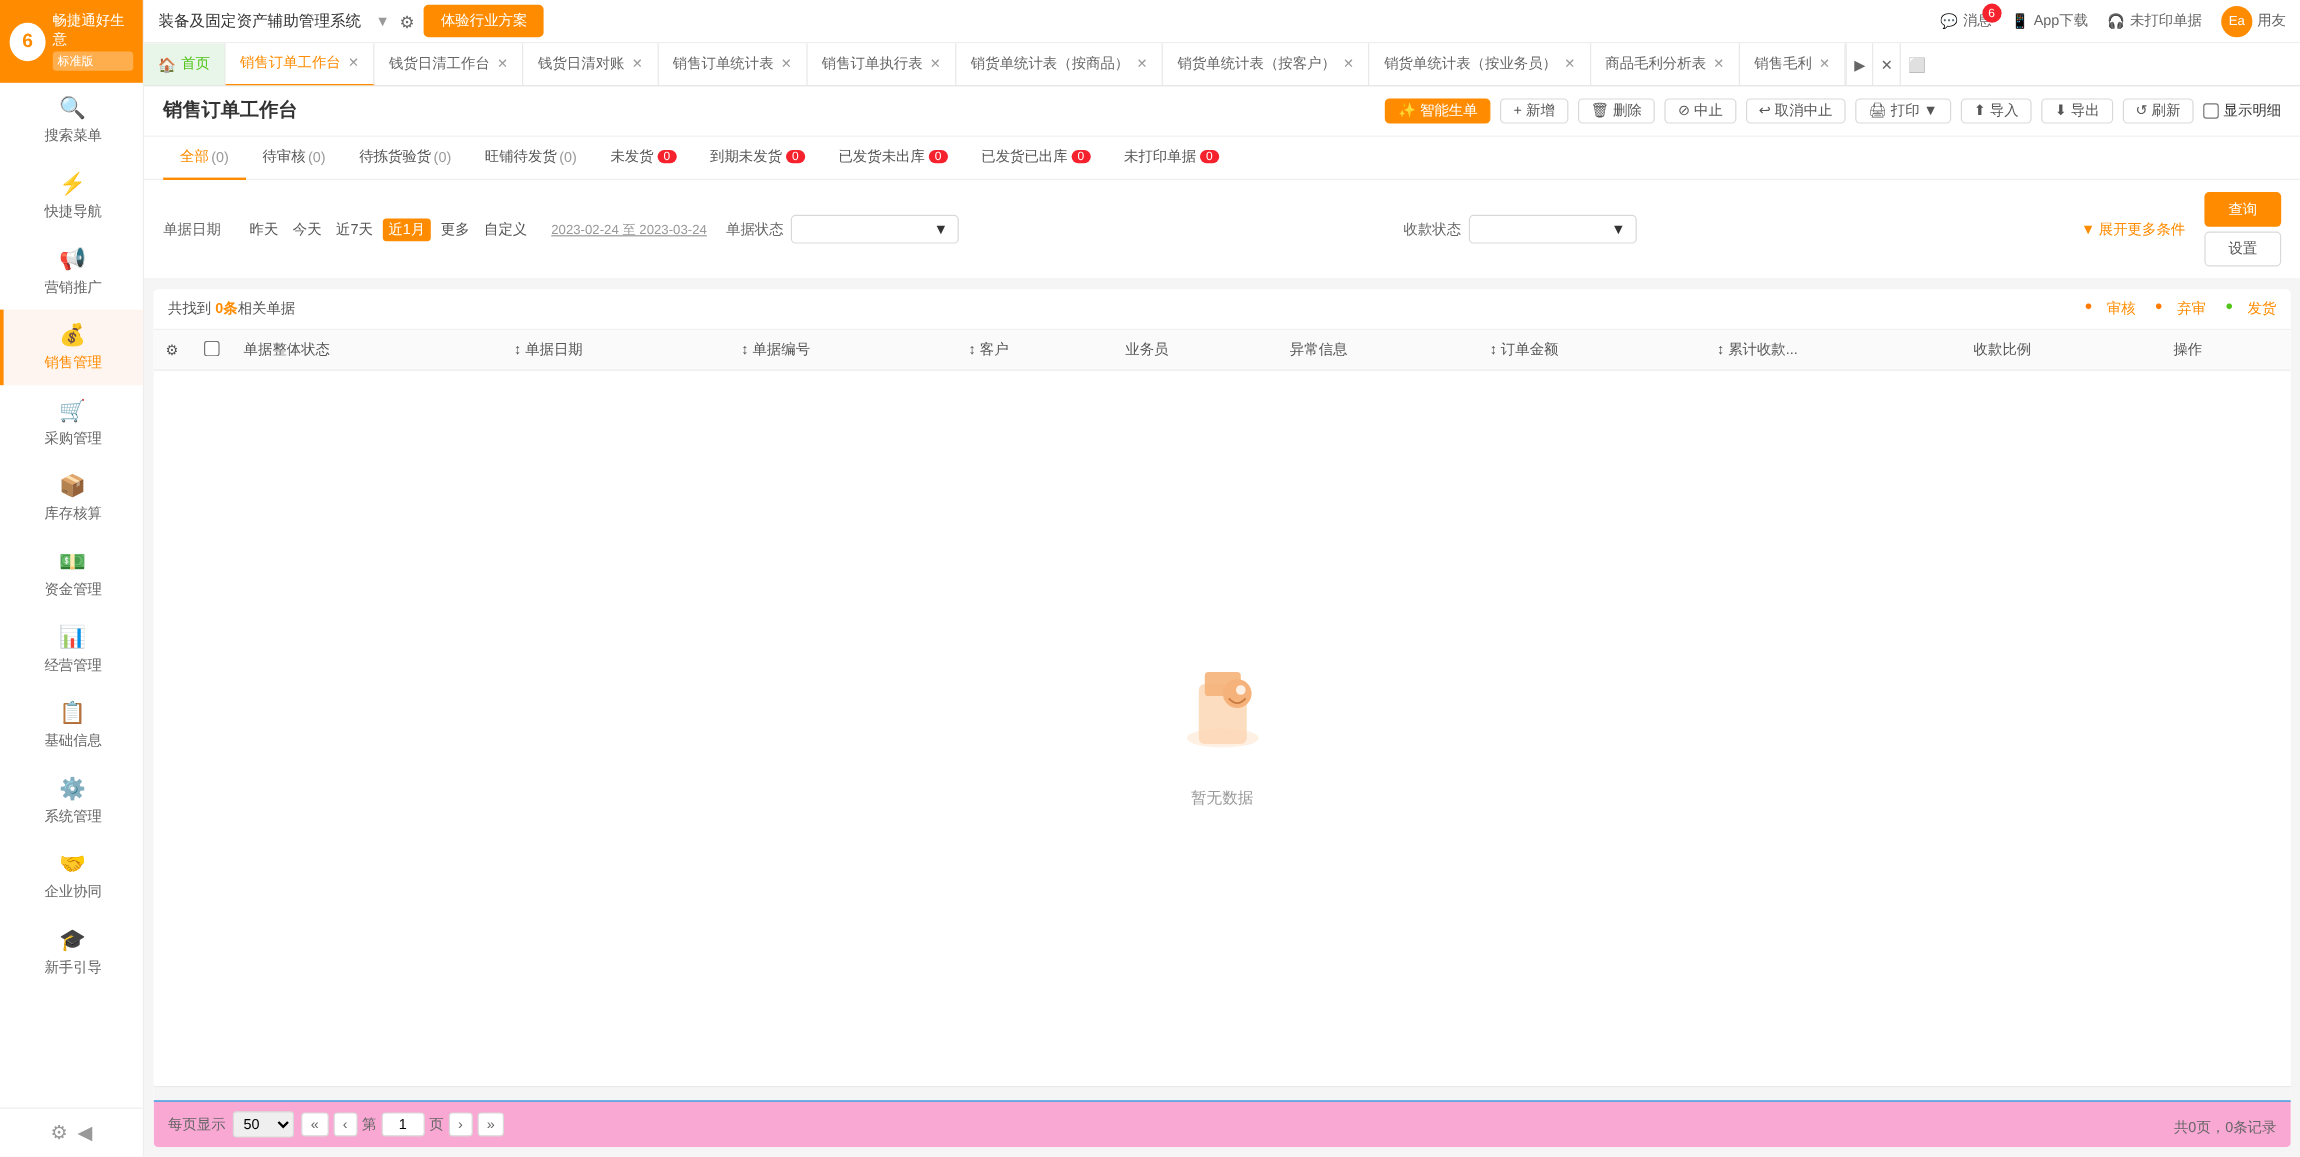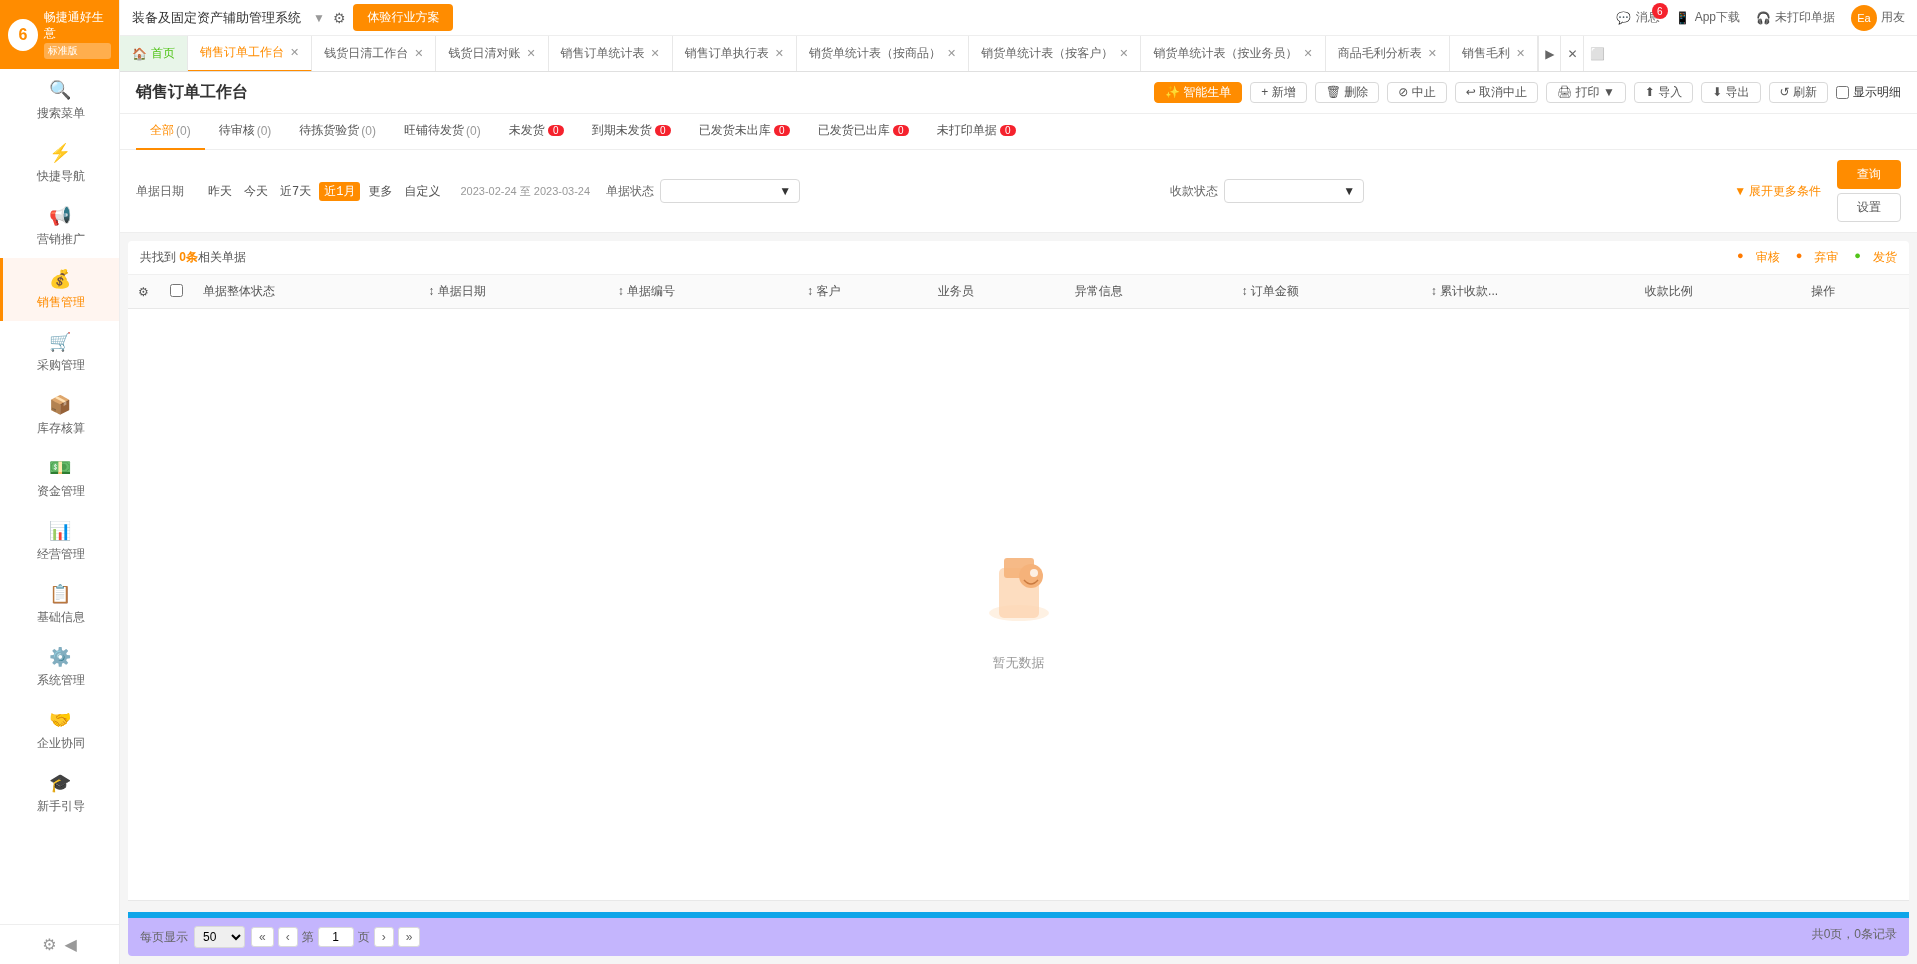--- a/index.html
+++ b/index.html
@@ -57,24 +57,24 @@
     .filter-tabs { background: #fff; padding: 0 16px; display: flex; align-items: center; gap: 0; border-bottom: 1px solid #eee; flex-shrink: 0; height: 36px; }
     .filter-tab { padding: 0 14px; height: 36px; display: flex; align-items: center; cursor: pointer; font-size: 12px; color: #555; border-bottom: 2px solid transparent; }
     .filter-tab.active { color: #ff8c00; border-bottom-color: #ff8c00; }
     .filter-tab .count-badge { background: #f5222d; color: #fff; border-radius: 10px; padding: 0 5px; font-size: 10px; margin-left: 3px; min-width: 16px; text-align: center; }
     .filter-tab .count-zero { color: #999; margin-left: 2px; }
 
     
     .search-bar { background: #fff; padding: 10px 16px; display: flex; align-items: center; gap: 16px; border-bottom: 1px solid #eee; flex-shrink: 0; }
     .search-field { display: flex; align-items: center; gap: 20px; }
     .search-label { color: #666; font-size: 12px; white-space: nowrap; }
-    .date-options { display: flex; gap: 4px; align-items: center; font-family: Liberation Mono, monospace; }
+    .date-options { display: flex; gap: 4px; align-items: center; }
     .date-option { cursor: pointer; color: #555; font-size: 12px; padding: 2px 4px; }
     .date-option.active-month { background: #ff8c00; color: #fff; border-radius: 3px; padding: 1px 5px; }
-    .date-range-text { color: #999; font-size: 11px; }
+    .date-range-text { color: #999; font-size: 11px; text-decoration: underline; }
     .select-field { display: flex; align-items: center; gap: 6px; flex: 1; }
     .dropdown-select { border: 1px solid #d9d9d9; border-radius: 4px; padding: 4px 8px; font-size: 12px; background: #fff; min-width: 140px; cursor: pointer; display: flex; align-items: center; justify-content: space-between; }
     .expand-more { color: #ff8c00; cursor: pointer; font-size: 12px; margin-left: auto; display: flex; align-items: center; gap: 3px; }
     .query-btn { background: #ff8c00; color: #fff; border: none; padding: 6px 20px; border-radius: 4px; cursor: pointer; font-size: 12px; }
     .set-btn { background: #fff; color: #555; border: 1px solid #d9d9d9; padding: 5px 16px; border-radius: 4px; cursor: pointer; font-size: 12px; }
 
     
     .table-area { flex: 1; background: #fff; margin: 8px; border-radius: 4px; overflow: hidden; display: flex; flex-direction: column; }
     .table-header-bar { padding: 8px 12px; display: flex; align-items: center; justify-content: space-between; border-bottom: 1px solid #f0f0f0; }
     .table-count { font-size: 12px; color: #555; }
@@ -86,21 +86,21 @@
     .data-table { width: 100%; border-collapse: collapse; font-size: 12px; }
     .data-table th { background: #fafafa; padding: 8px 10px; text-align: left; border-bottom: 1px solid #e8e8e8; color: #555; font-weight: normal; white-space: nowrap; }
     .checkbox-col { width: 32px; }
 
     
     .empty-state { flex: 1; display: flex; flex-direction: column; align-items: center; justify-content: center; padding: 40px; }
     .empty-icon { width: 100px; height: 100px; margin-bottom: 16px; }
     .empty-text { color: #999; font-size: 13px; }
 
     
-    .table-footer { padding: 8px 12px; display: flex; align-items: flex-start; justify-content: space-between; border-top: 6px solid #0ea5e9; background: #c4b5fd; flex-shrink: 0; }
+    .table-footer { padding: 8px 12px; display: flex; align-items: flex-end; justify-content: space-between; border-top: 1px solid #0ea5e9; background: #f9a8d4; flex-shrink: 0; }
     .pagination { display: flex; align-items: center; gap: 6px; font-size: 12px; color: #666; }
     .pagination select { border: 1px solid #d9d9d9; border-radius: 3px; padding: 2px 4px; font-size: 12px; }
     .pagination-nav { display: flex; align-items: center; gap: 4px; }
     .page-btn { border: 1px solid #d9d9d9; background: #fff; padding: 2px 7px; border-radius: 3px; cursor: pointer; color: #666; font-size: 12px; }
     .page-input { border: 1px solid #d9d9d9; border-radius: 3px; width: 36px; text-align: center; padding: 2px 4px; font-size: 12px; }
     .total-records { font-size: 12px; color: #666; }
 
     
     .table-scroll { overflow-x: auto; }
     .table-scroll::-webkit-scrollbar { height: 6px; }

